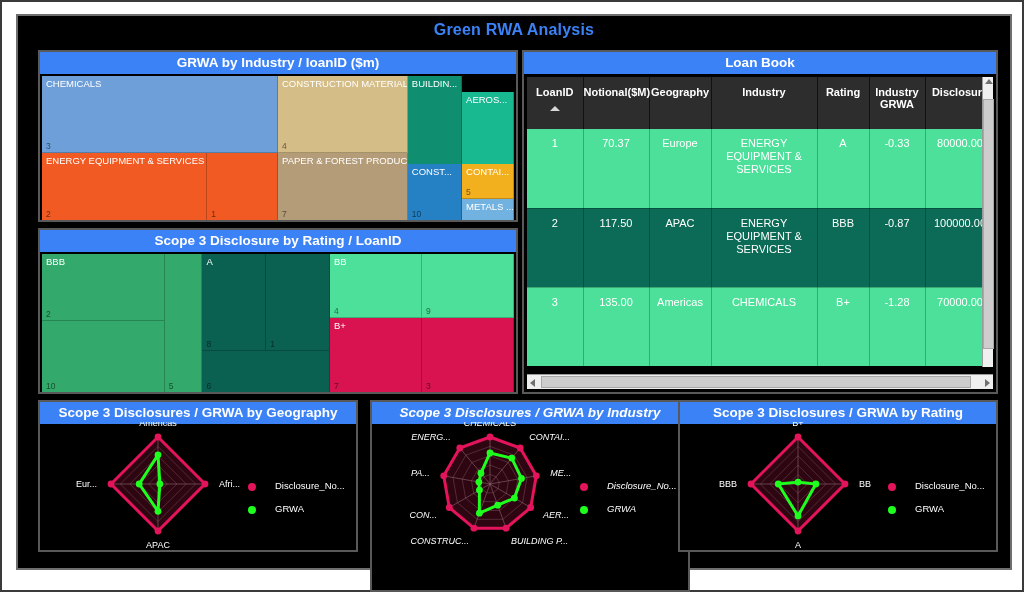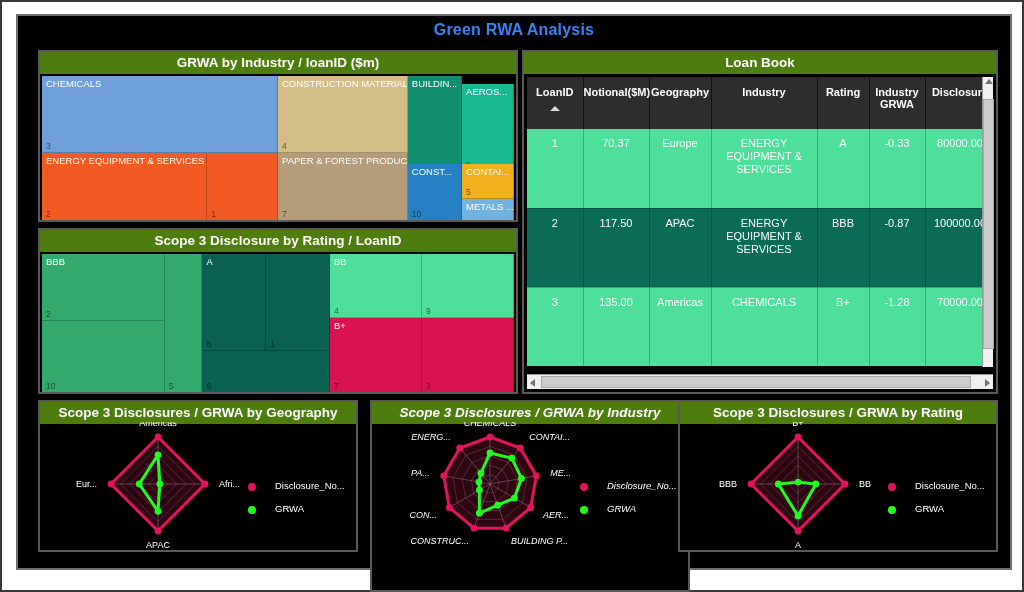--- a/index.html
+++ b/index.html
@@ -28,21 +28,21 @@
   }
   .panel {
     position: absolute;
     background: #000000;
     border: 2px solid #595959;
     overflow: hidden;
   }
   .panel-title {
     height: 22px; line-height: 21px; text-align: center;
     color: #ffffff; font-size: 13.5px; font-weight: bold;
-    background: #4d7c0f;
+    background: #3b82f6;
   }
   
   .tm-wrap { position: absolute; left: 2px; right: 2px; bottom: 2px; }
   .tile {
     position: absolute;
     overflow: hidden;
     border-right: 1px solid rgba(0,0,0,0.22);
     border-bottom: 1px solid rgba(0,0,0,0.22);
   }
   .tile .tl {
@@ -133,21 +133,21 @@
             <span class="bl">4</span>
           </div>
           <div class="tile" style="left: 236px; top: 76.85px; width: 129.8px; height: 68.15px; background: rgb(180, 156, 120);">
             <span class="tl">PAPER &amp; FOREST PRODUCTS</span>
             <span class="bl">7</span>
           </div>
           <div class="tile" style="left: 365.8px; top: 0px; width: 54.28px; height: 109px; background: rgb(15, 143, 111);">
             <span class="tl">BUILDIN...</span>
             <span class="bl">9</span>
           </div>
-          <div class="tile" style="left: 420.08px; top: 8px; width: 51.92px; height: 88.45px; background: rgb(24, 184, 144);">
+          <div class="tile" style="left: 420.08px; top: 16px; width: 51.92px; height: 88.45px; background: rgb(24, 184, 144);">
             <span class="tl">AEROS...</span>
             <span class="bl">8</span>
           </div>
           <div class="tile" style="left: 365.8px; top: 88.45px; width: 54.28px; height: 56.55px; background: rgb(37, 128, 196);">
             <span class="tl">CONST...</span>
             <span class="bl">10</span>
           </div>
           <div class="tile" style="left: 420.08px; top: 88.45px; width: 51.92px; height: 34.8px; background: rgb(242, 176, 30);">
             <span class="tl">CONTAI...</span>
             <span class="bl">5</span>

